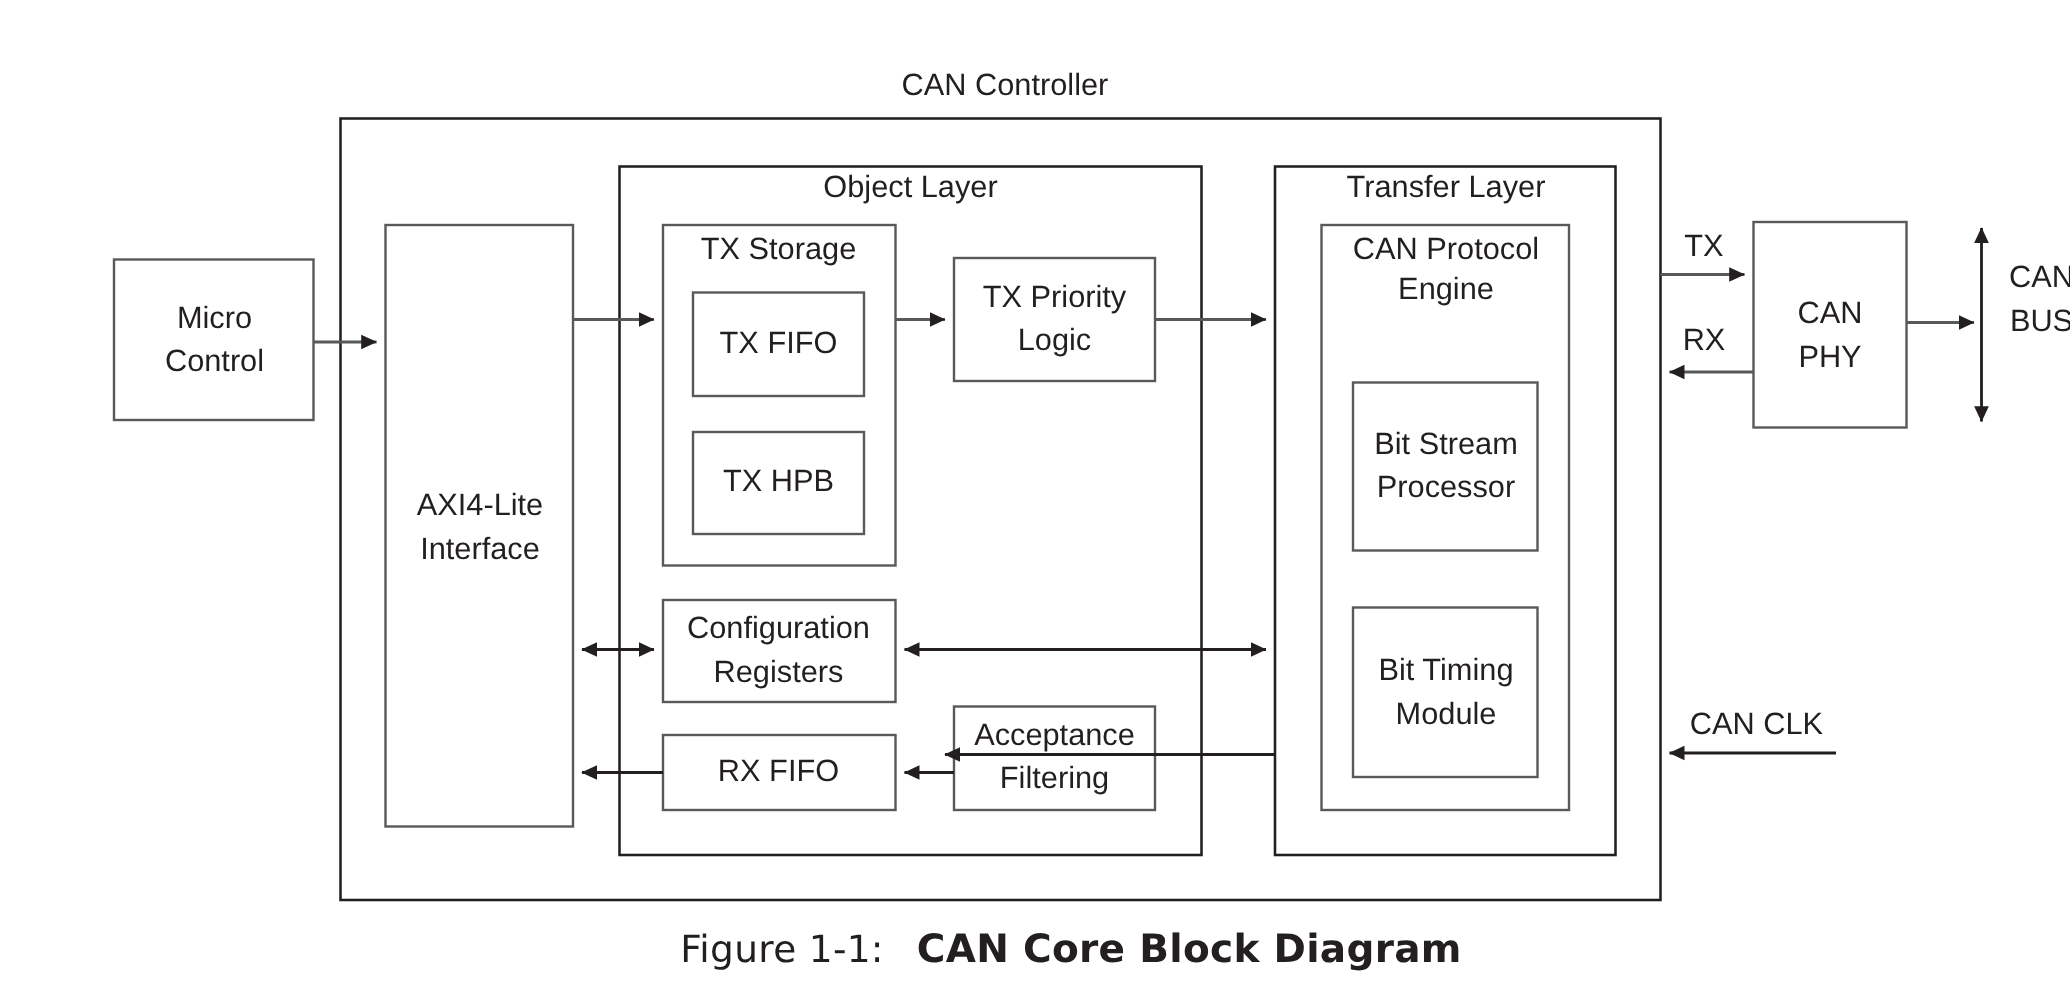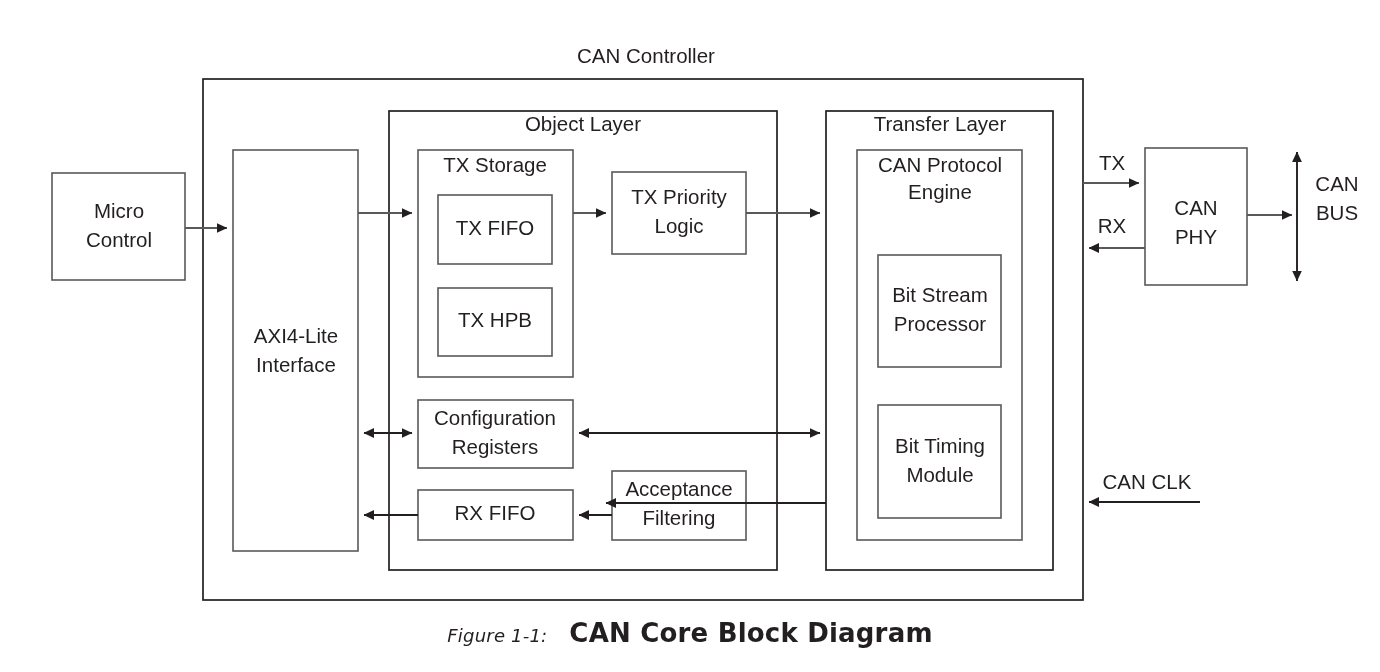--- a/index.html
+++ b/index.html
@@ -10,20 +10,21 @@
   body {
     width: 1380px;
     height: 672px;
     font-family: "Liberation Sans", sans-serif;
     overflow: hidden;
   }
   #diagram-root {
     position: relative;
     width: 1256px;
     height: 672px;
+    margin-left: 24px;
   }
   svg#block-diagram {
     position: absolute;
     left: 0;
     top: 0;
     width: 1380px;
     height: 672px;
     display: block;
   }
   .box {
@@ -56,22 +57,21 @@
   .caption {
     position: absolute;
     left: 0;
     top: 618px;
     width: 1380px;
     text-align: center;
     white-space: nowrap;
   }
   .caption .fig-num {
     font-family: "DejaVu Sans", sans-serif;
-    font-style: italic;
-    font-size: 18px;
+    font-size: 25px;
     color: #231f20;
     letter-spacing: 0.2px;
   }
   .caption .fig-title {
     font-family: "DejaVu Sans", sans-serif;
     font-weight: bold;
     font-size: 26px;
     color: #231f20;
     margin-left: 22px;
     letter-spacing: 0.2px;

